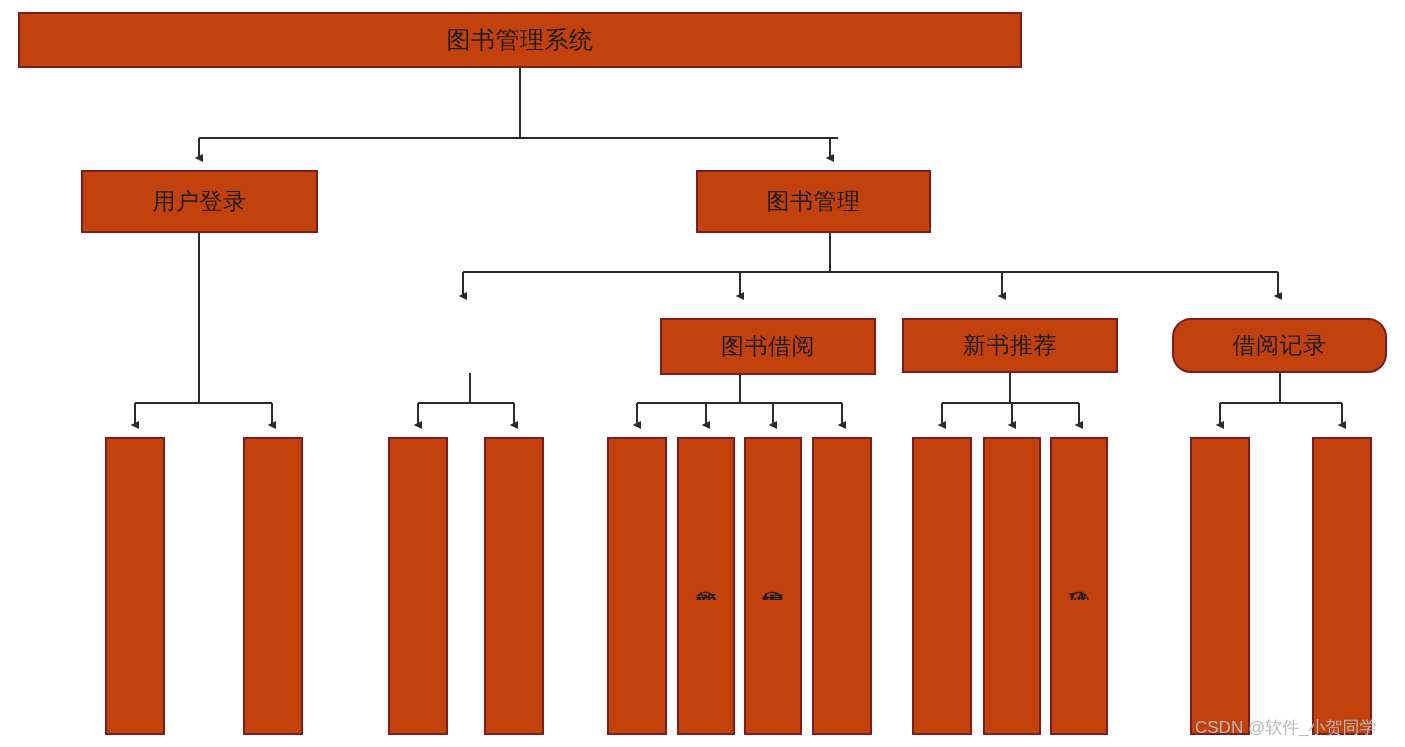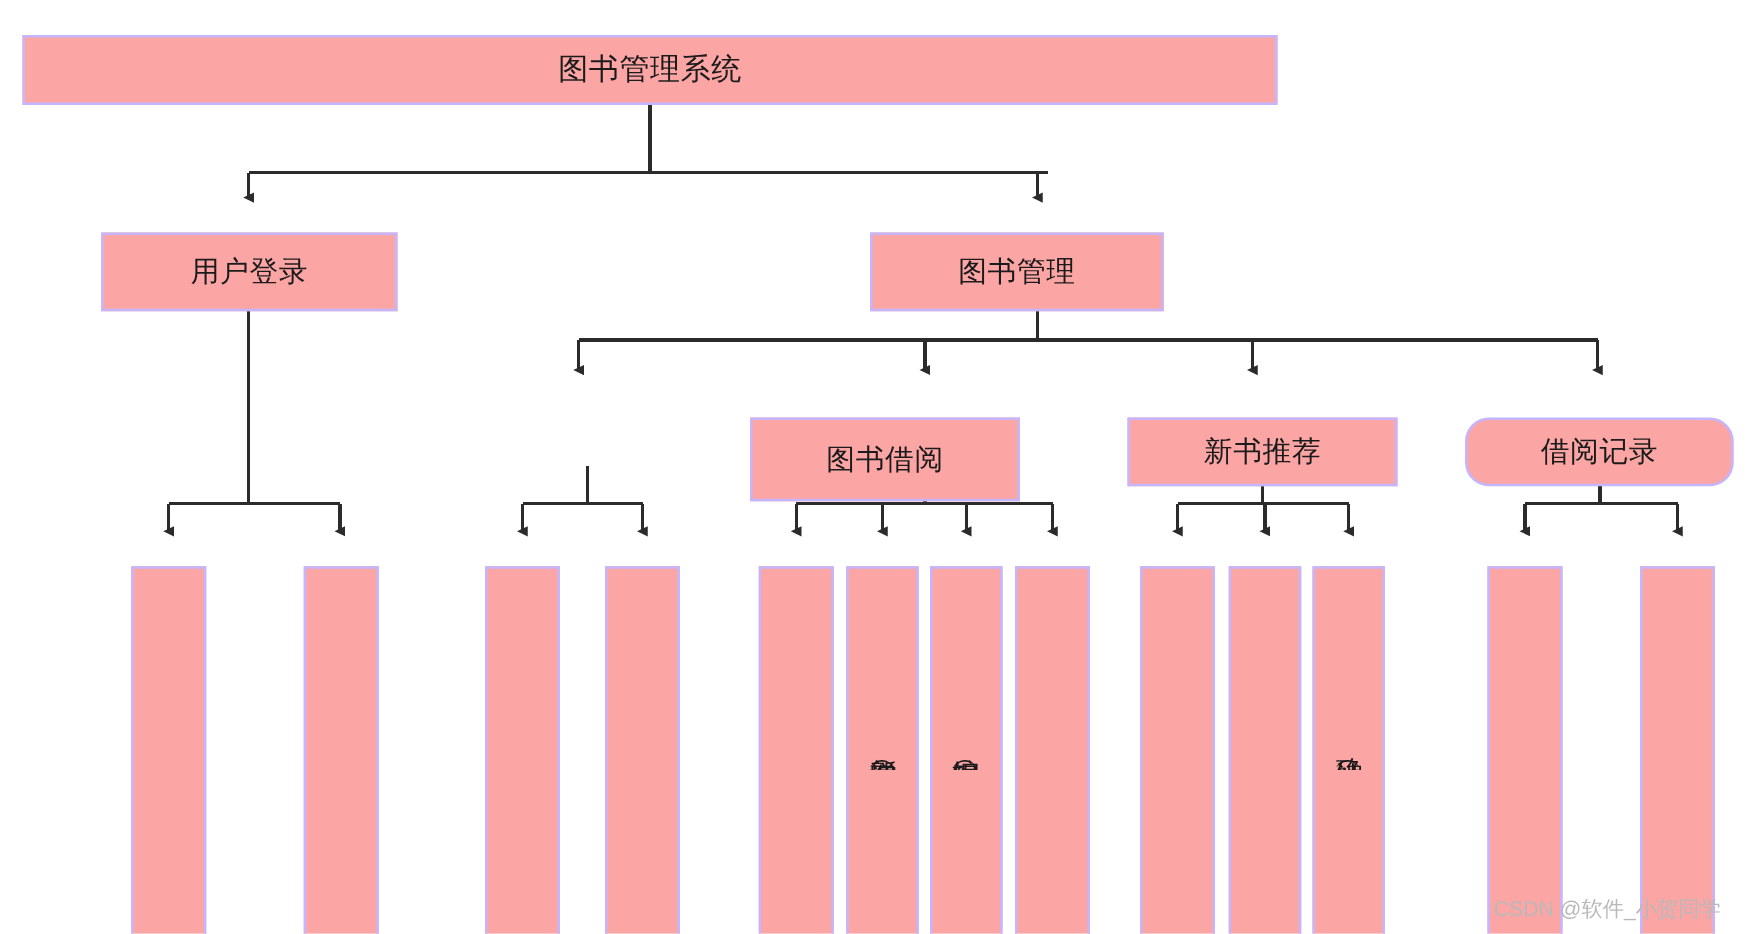--- a/index.html
+++ b/index.html
@@ -23,27 +23,26 @@
     position: absolute;
     left: 0;
     top: 0;
     width: 1405px;
     height: 747px;
     pointer-events: none;
   }
   .node {
     position: absolute;
     box-sizing: border-box;
-    background: #fca5a5;
-    border: 2px solid #c4b5fd;
+    background: #c2410c;
+    border: 2px solid #7f1d1d;
     display: flex;
     align-items: center;
     justify-content: center;
     z-index: 2;
-    margin-top: 16px;
   }
   .node-label {
     display: block;
     text-align: center;
     line-height: 1.18;
     color: #1b1b1b;
     letter-spacing: 0.5px;
   }
   
   .node.horiz .node-label {
@@ -136,21 +135,21 @@
     <span class="node-label">图书管理系统</span>
   </div>
 
   <div class="node horiz" style="left: 81px; top: 170px; width: 237px; height: 63px;">
     <span class="node-label">用户登录</span>
   </div>
   <div class="node horiz" style="left: 696px; top: 170px; width: 235px; height: 63px;">
     <span class="node-label">图书管理</span>
   </div>
 
-  <div class="node horiz" style="left: 600px; top: 318px; width: 216px; height: 67px;">
+  <div class="node horiz" style="left: 660px; top: 318px; width: 216px; height: 57px;">
     <span class="node-label">图书借阅</span>
   </div>
   <div class="node horiz" style="left: 902px; top: 318px; width: 216px; height: 55px;">
     <span class="node-label">新书推荐</span>
   </div>
   <div class="node horiz" style="left: 1172px; top: 318px; width: 215px; height: 55px; border-radius: 19px;">
     <span class="node-label">借阅记录</span>
   </div>
 
   <div class="node vert" style="left: 105px; top: 437px; width: 60px; height: 298px;">

